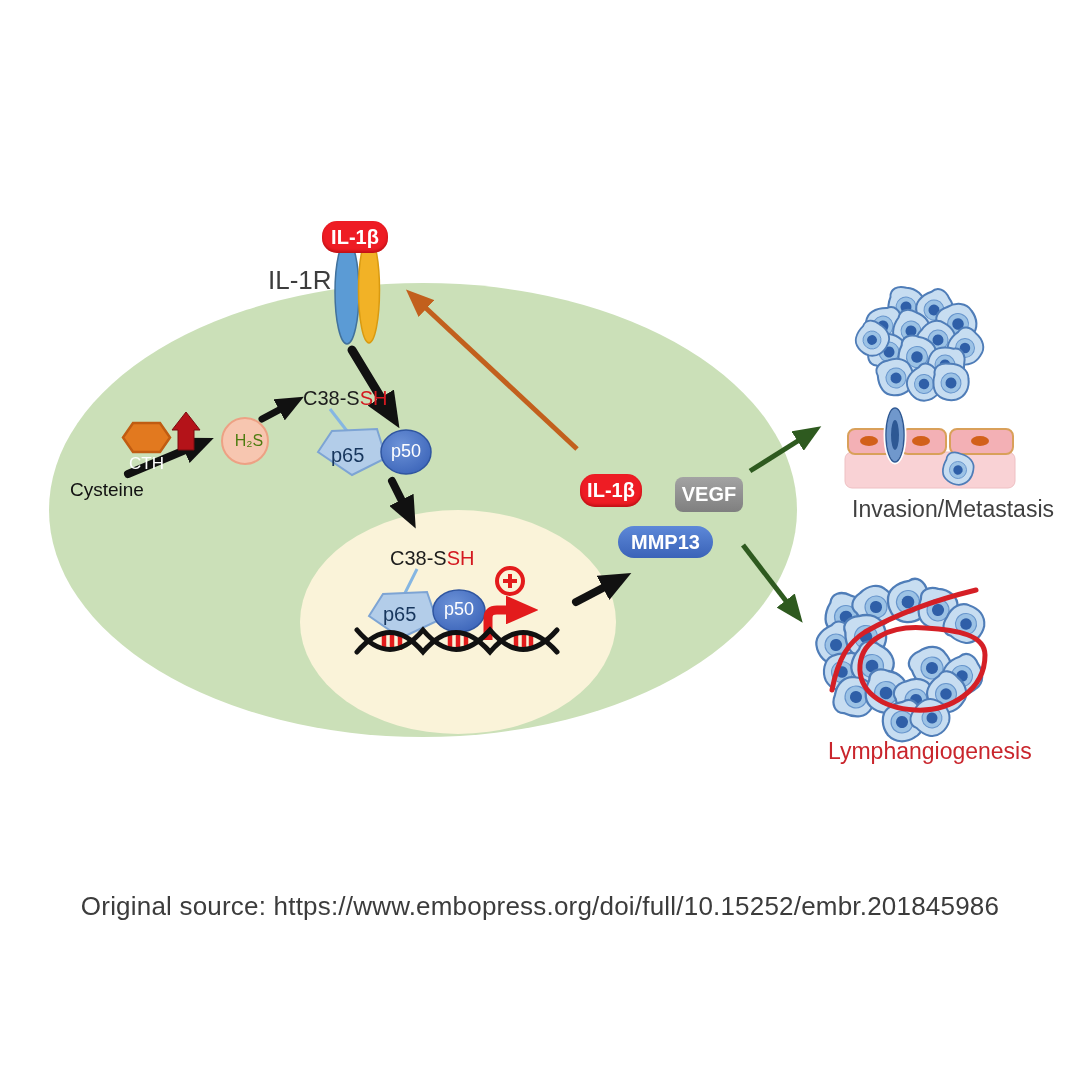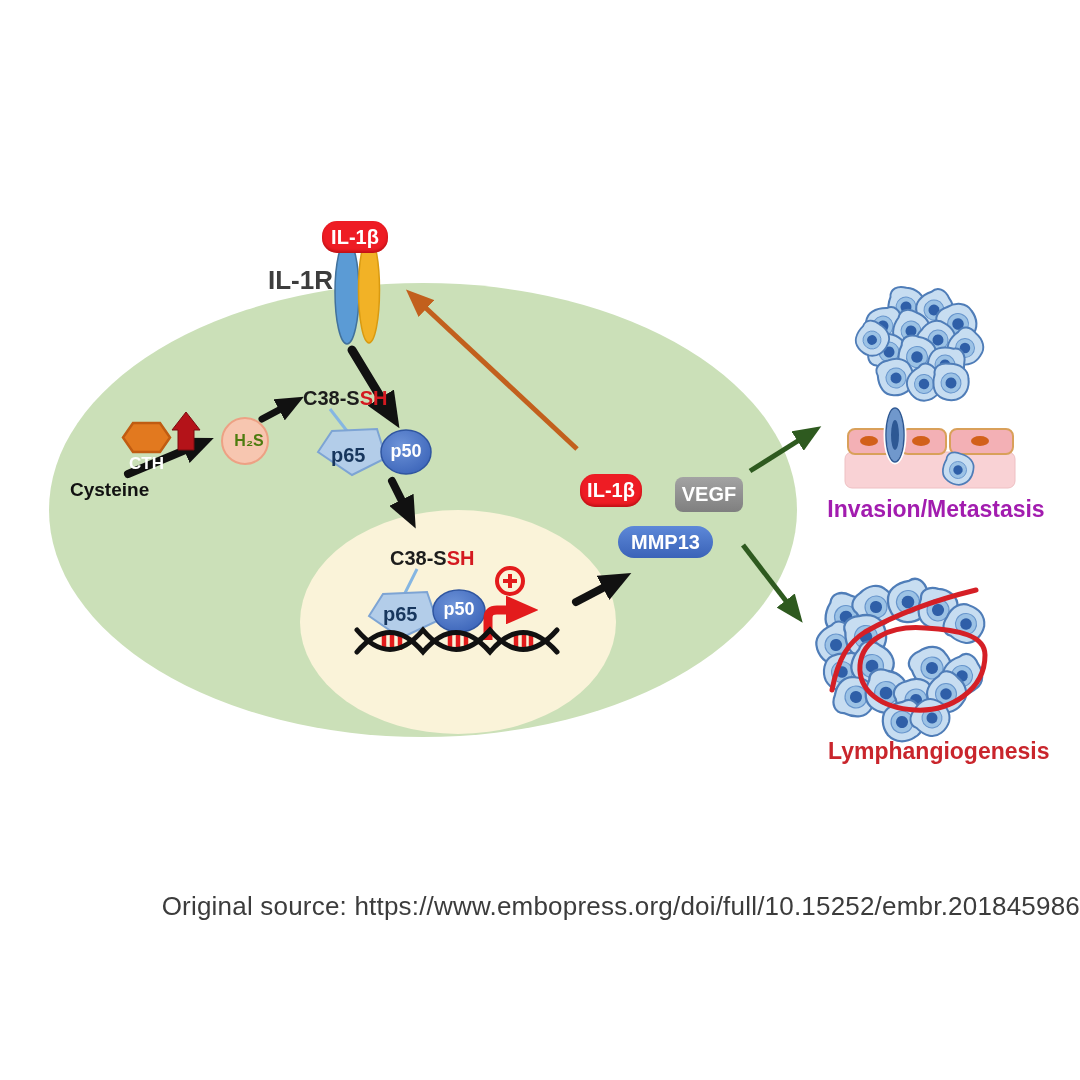--- a/index.html
+++ b/index.html
@@ -1,19 +1,19 @@
 <!DOCTYPE html>
 <html><head>
 <meta charset="utf-8">
 <style>
   html,body{margin:0;padding:0;background:#ffffff;}
   .stage{position:relative;width:1080px;height:1080px;background:#ffffff;overflow:hidden;
          font-family:"Liberation Sans",sans-serif;}
   .stage svg{position:absolute;left:0;top:0;}
-  .lbl{position:absolute;font-weight:bold;color:#1c1c1c;white-space:nowrap;z-index:3;}
+  .lbl{position:absolute;font-weight:normal;color:#1c1c1c;white-space:nowrap;z-index:3;}
   .pill{position:absolute;display:flex;align-items:center;justify-content:center;
         color:#ffffff;font-weight:bold;z-index:3;margin-top:14px;}
   #il1b-top{left:322px;top:207px;width:66px;height:32px;background:#ee1c24;border-radius:15px;
             font-size:20px;box-shadow:inset 0 -2px 3px rgba(130,0,0,.45);}
   #il1r{left:268px;top:265px;font-size:26px;color:#3d3d3d;}
   #c38-cyto{left:303px;top:387px;font-size:20px;}
   #c38-nuc{left:390px;top:547px;font-size:20px;}
   .red-part{color:#d41920;}
   #cysteine{left:70px;top:479px;font-size:19px;color:#111;}
   #cth-lbl{left:123px;top:426px;width:47px;text-align:center;font-size:17px;color:#fff;margin-top:28px;}
@@ -21,23 +21,23 @@
   #p65-cyto{left:331px;top:444px;font-size:20px;color:#17365d;}
   #p50-cyto{left:384px;top:441px;width:44px;text-align:center;font-size:18px;color:#fff;}
   #p65-nuc{left:383px;top:603px;font-size:20px;color:#17365d;}
   #p50-nuc{left:437px;top:599px;width:44px;text-align:center;font-size:18px;color:#fff;}
   #il1b-right{left:580px;top:460px;width:62px;height:33px;background:#ee1c24;border-radius:15px;
               font-size:20px;box-shadow:inset 0 -2px 3px rgba(130,0,0,.45);}
   #vegf{left:675px;top:463px;width:68px;height:35px;background:linear-gradient(#a3a3a3,#7f7f7f);
         border-radius:8px;font-size:20px;}
   #mmp13{left:618px;top:512px;width:95px;height:32px;background:linear-gradient(#5d88d8,#3a63b8);
          border-radius:16px;font-size:20px;}
-  #invasion{left:818px;top:496px;width:236px;text-align:center;font-size:23px;color:#a21caf;}
+  #invasion{left:818px;top:496px;width:236px;text-align:right;font-size:23px;color:#404040;}
   #angio{left:828px;top:737px;font-size:23px;color:#c9252c;line-height:28px;}
-  #caption{left:0;top:891px;width:1080px;text-align:right;font-size:26px;font-weight:normal;
+  #caption{left:0;top:891px;width:1080px;text-align:center;font-size:26px;font-weight:normal;
            color:#3c3c3c;letter-spacing:.2px;}
 </style>
 </head>
 <body>
 
 <div class="stage">
 
 <svg width="1080" height="1080" viewBox="0 0 1080 1080">
   <defs>
     <marker id="ah-black" markerWidth="4" markerHeight="3.4" refX="2.4" refY="1.7" orient="auto">

